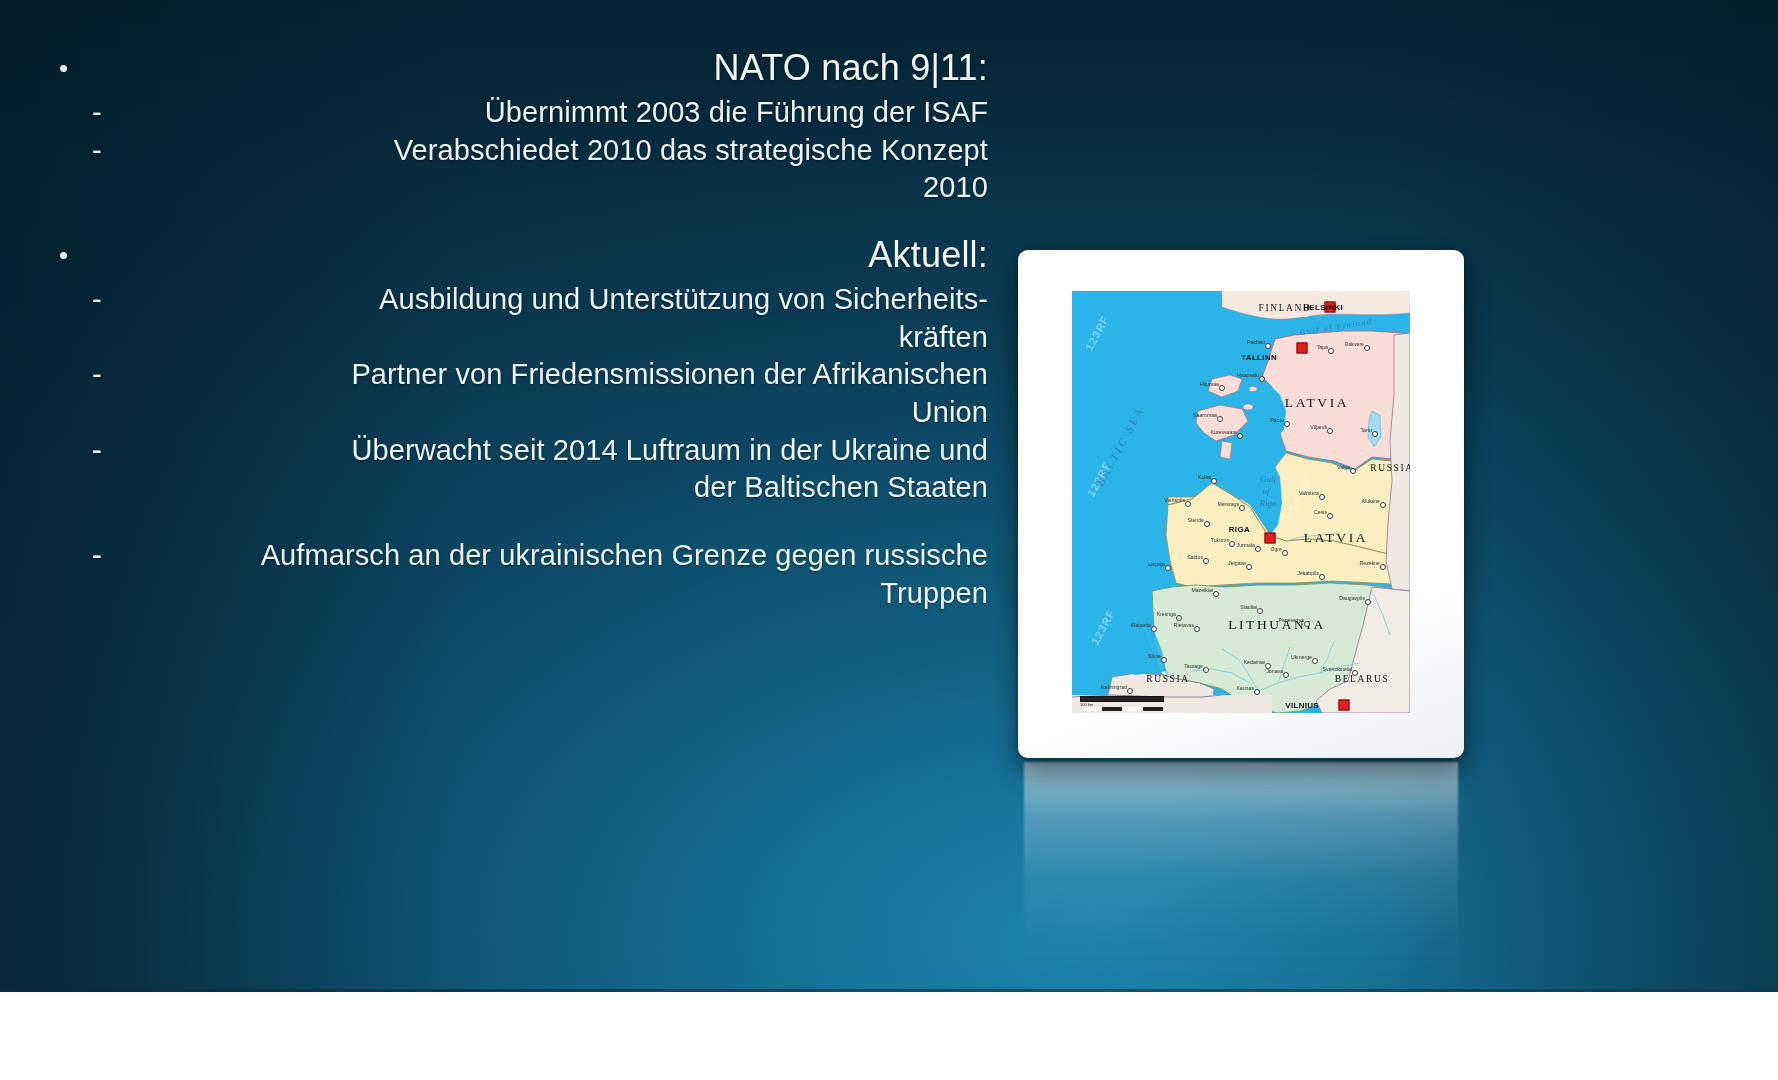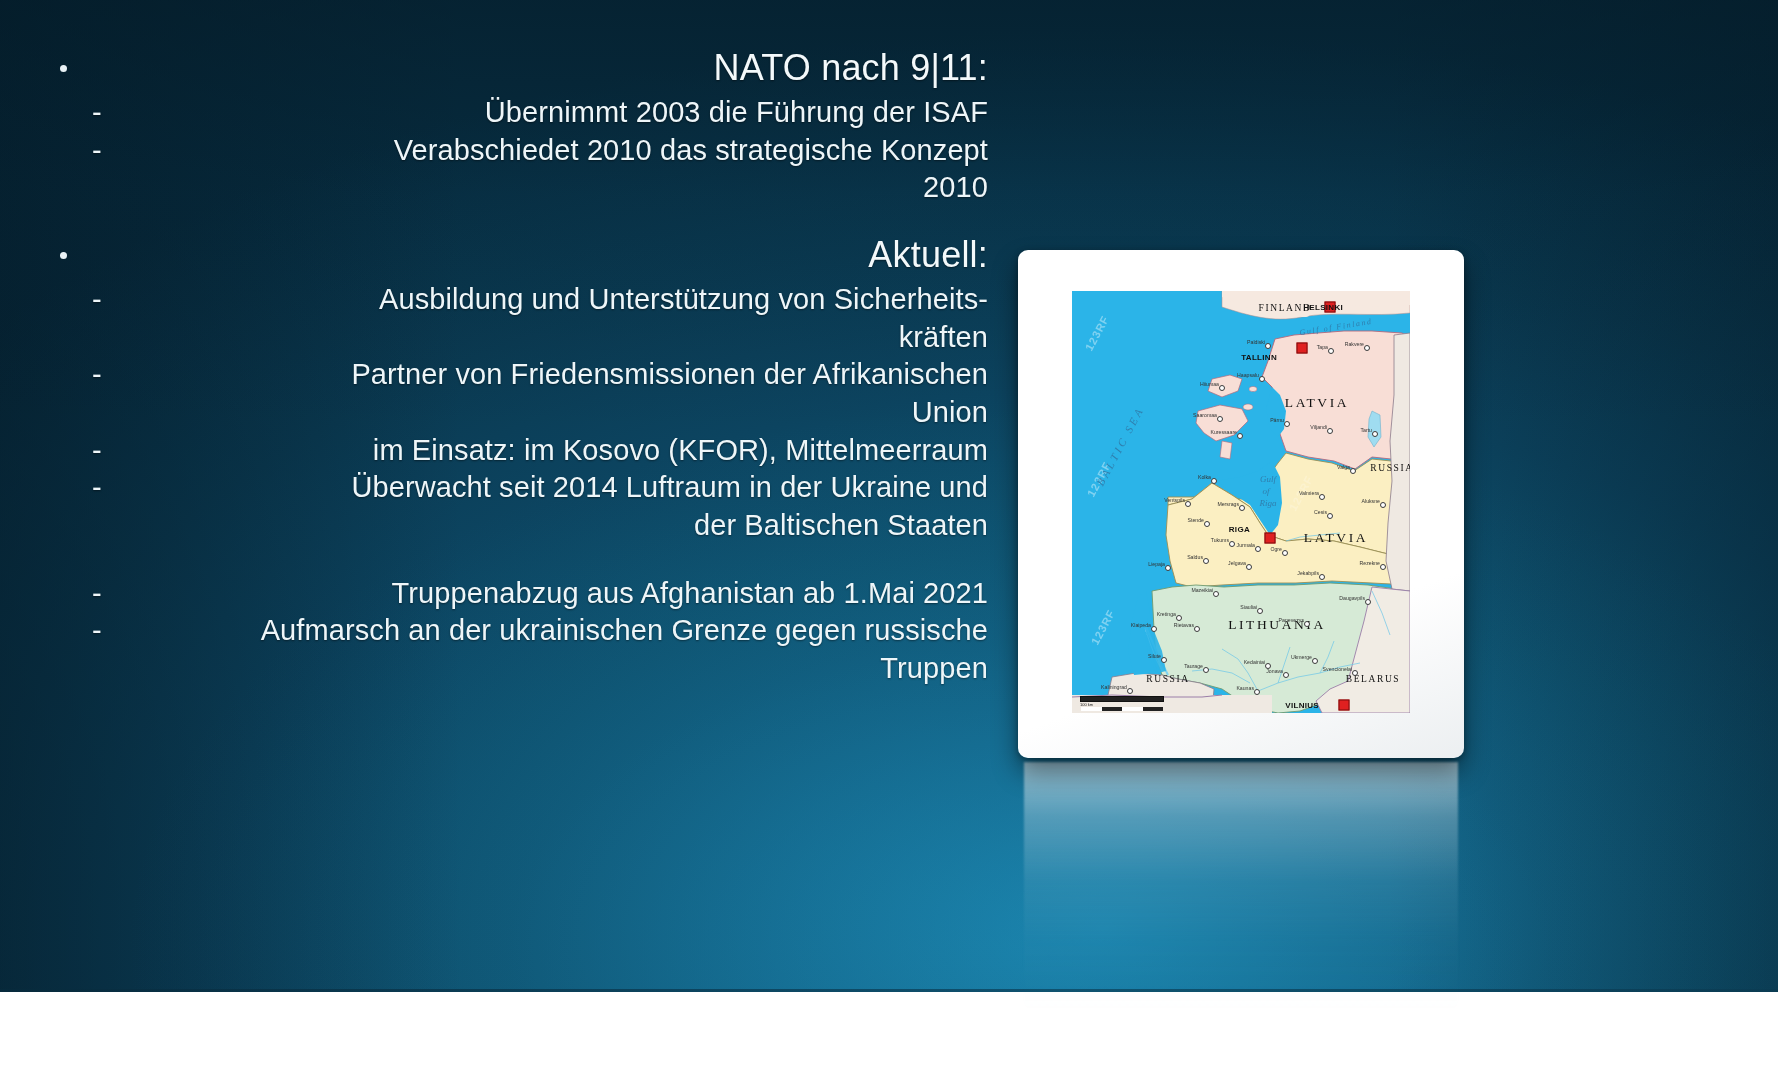--- a/index.html
+++ b/index.html
@@ -184,34 +184,32 @@
     </div>
 
     <div class="lvl2">
       <span class="dash">-</span>
       <span>Partner von Friedensmissionen der Afrikanischen</span>
       <span class="cont">Union</span>
     </div>
 
     <div class="lvl2">
       <span class="dash">-</span>
-      <span>im Einsatz: im Kosovo (KFOR), Mittelmeerraum</span>
     </div>
 
     <div class="lvl2">
       <span class="dash">-</span>
       <span>Überwacht seit 2014 Luftraum in der Ukraine und</span>
       <span class="cont">der Baltischen Staaten</span>
     </div>
 
     <div class="gap-lg"></div>
 
     <div class="lvl2">
       <span class="dash">-</span>
-      <span>Truppenabzug aus Afghanistan ab 1.Mai 2021</span>
     </div>
 
     <div class="lvl2">
       <span class="dash">-</span>
       <span>Aufmarsch an der ukrainischen Grenze gegen russische</span>
       <span class="cont">Truppen</span>
     </div>
 
   </div>
 
@@ -302,21 +300,21 @@
             <div class="m-label sea" style="left: 264px; top: 36px; font-size: 8px; letter-spacing: 1.6px; transform: translate(-50%, -50%) rotate(-9deg);">Gulf of Finland</div>
             <div class="m-label sea" style="left: 196px; top: 188px; font-size: 9px; letter-spacing: 0px; transform: translate(-50%, -50%) rotate(0deg);">Gulf</div>
             <div class="m-label sea" style="left: 194px; top: 200px; font-size: 9px; letter-spacing: 0px; transform: translate(-50%, -50%) rotate(0deg);">of</div>
             <div class="m-label sea" style="left: 196px; top: 212px; font-size: 9px; letter-spacing: 0px; transform: translate(-50%, -50%) rotate(0deg);">Riga</div>
             <div class="m-label country small" style="left: 213px; top: 17px;">FINLAND</div>
             <div class="m-label country" style="left: 245px; top: 112px;">LATVIA</div>
             <div class="m-label country" style="left: 264px; top: 247px;">LATVIA</div>
             <div class="m-label country" style="left: 205px; top: 334px;">LITHUANIA</div>
             <div class="m-label country small" style="left: 320px; top: 177px;">RUSSIA</div>
             <div class="m-label country small" style="left: 96px; top: 388px;">RUSSIA</div>
-            <div class="m-label country small" style="left: 301px; top: 388px;">BELARUS</div>
+            <div class="m-label country small" style="left: 290px; top: 388px;">BELARUS</div>
             <div class="citydot" style="left: 196px; top: 55px;"></div>
             <div class="m-label city" style="left: 193px; top: 51px; transform: translate(-100%, -50%);">Paldiski</div>
             <div class="citydot" style="left: 259px; top: 60px;"></div>
             <div class="m-label city" style="left: 256px; top: 56px; transform: translate(-100%, -50%);">Tapa</div>
             <div class="citydot" style="left: 295px; top: 57px;"></div>
             <div class="m-label city" style="left: 292px; top: 53px; transform: translate(-100%, -50%);">Rakvere</div>
             <div class="citydot" style="left: 190px; top: 88px;"></div>
             <div class="m-label city" style="left: 187px; top: 84px; transform: translate(-100%, -50%);">Haapsalu</div>
             <div class="citydot" style="left: 150px; top: 97px;"></div>
             <div class="m-label city" style="left: 147px; top: 93px; transform: translate(-100%, -50%);">Hiiumaa</div>

